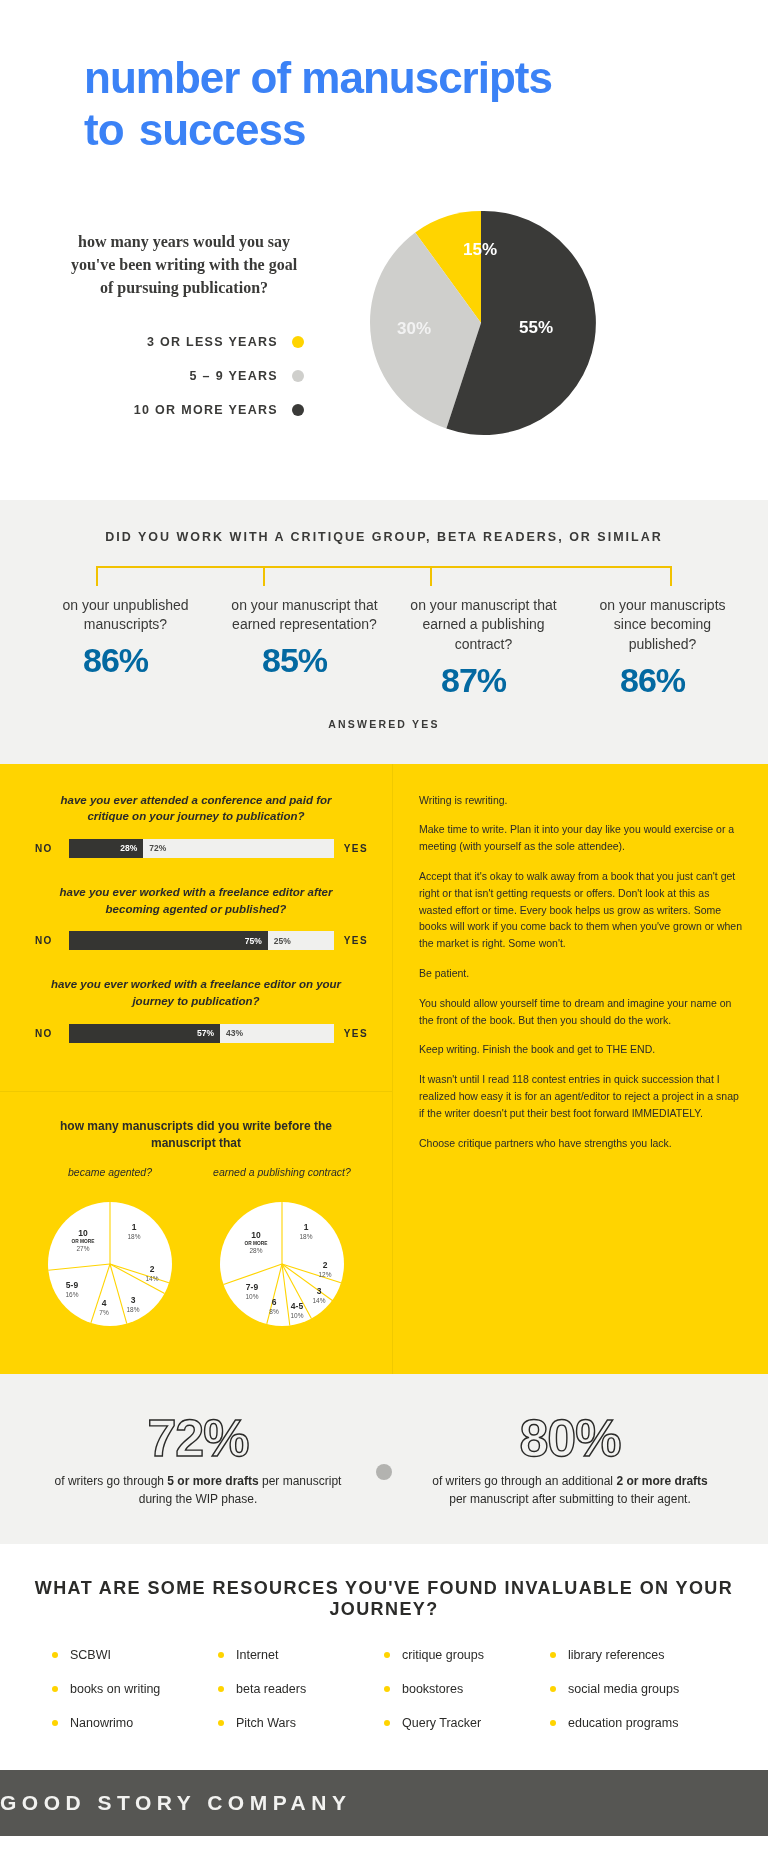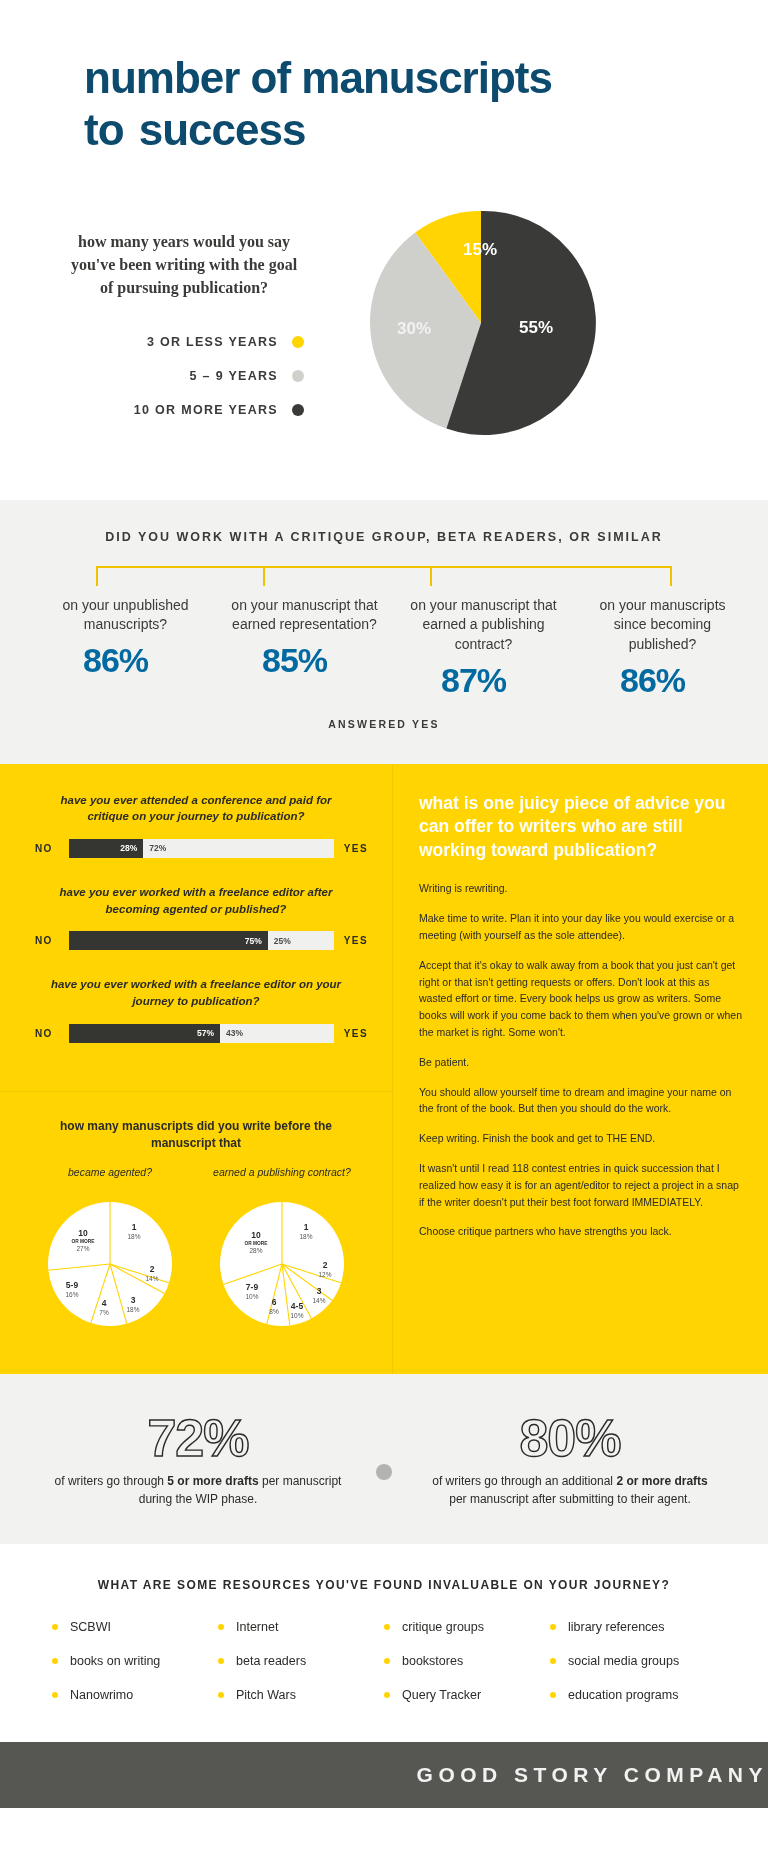--- a/index.html
+++ b/index.html
@@ -11,21 +11,21 @@
   }
   .page { width: 768px; position: relative; }
 
   
   .hero { background: #fff; padding: 52px 0 34px 84px; }
   .hero h1 {
     font-size: 44px;
     line-height: 1.18;
     font-weight: 700;
     letter-spacing: -1px;
-    color: #0c4a6e;
+    color: #3b82f6;
   }
   .hl { position: relative; display: inline-block; padding: 0 4px; }
   .hl::before {
     content: "";
     position: absolute;
     left: 0; right: 0; bottom: 2px; height: 17px;
     background: #ffd400; z-index: -1;
   }
   .hl span { position: relative; z-index: 2; }
 
@@ -145,37 +145,37 @@
   .draft-txt { font-size: 12px; line-height: 1.5; color: #2b2b29; margin-top: 4px; padding: 0 34px; }
   .draft-txt b { font-weight: 700; }
   .draft-dot {
     width: 16px; height: 16px; border-radius: 50%; background: #b3b3b0;
     margin-top: 56px; flex: 0 0 16px;
   }
 
   
   .resources { background: #fff; padding: 34px 0 40px 0; }
   .res-h {
-    text-align: center; font-size: 12px; font-weight: 700; letter-spacing: 1.4px;
+    text-align: center; font-size: 18px; font-weight: 700; letter-spacing: 1.4px;
     color: #2b2b29; text-transform: uppercase;
   }
   .res-grid {
     display: grid; grid-template-columns: repeat(4, 1fr);
     gap: 20px 0; margin-top: 28px; padding: 0 52px;
   }
   .res-item { display: flex; align-items: center; font-size: 12.5px; color: #2b2b29; }
   .res-bullet {
     width: 6px; height: 6px; border-radius: 50%; background: #ffd400;
     margin-right: 12px; flex: 0 0 6px;
   }
 
   
   .footer {
     background: #565653; height: 66px; display: flex;
-    align-items: center; justify-content: flex-end;
+    align-items: center; justify-content: flex-start;
   }
   .footer-brand {
     color: #f2f2f0; font-size: 21px; font-weight: 700; letter-spacing: 5.5px;
   }
 </style>
 </head>
 <body>
 
 <div class="page">
 
@@ -362,21 +362,20 @@
               </svg>
             </div>
           </div>
         </div>
       </div>
     </div>
 
     <div style="width:1px;background:#f0c900;"></div>
 
     <div class="yadvice">
-      <h2>what is one juicy piece of advice you can offer to writers who are still working toward publication?</h2>
       <p>Writing is rewriting.</p>
       <p>Make time to write. Plan it into your day like you would exercise or a meeting (with yourself as the sole attendee).</p>
       <p>Accept that it's okay to walk away from a book that you just can't get right or that isn't getting requests or offers. Don't look at this as wasted effort or time. Every book helps us grow as writers. Some books will work if you come back to them when you've grown or when the market is right. Some won't.</p>
       <p>Be patient.</p>
       <p>You should allow yourself time to dream and imagine your name on the front of the book. But then you should do the work.</p>
       <p>Keep writing. Finish the book and get to THE END.</p>
       <p>It wasn't until I read 118 contest entries in quick succession that I realized how easy it is for an agent/editor to reject a project in a snap if the writer doesn't put their best foot forward IMMEDIATELY.</p>
       <p>Choose critique partners who have strengths you lack.</p>
     </div>
   </div>

